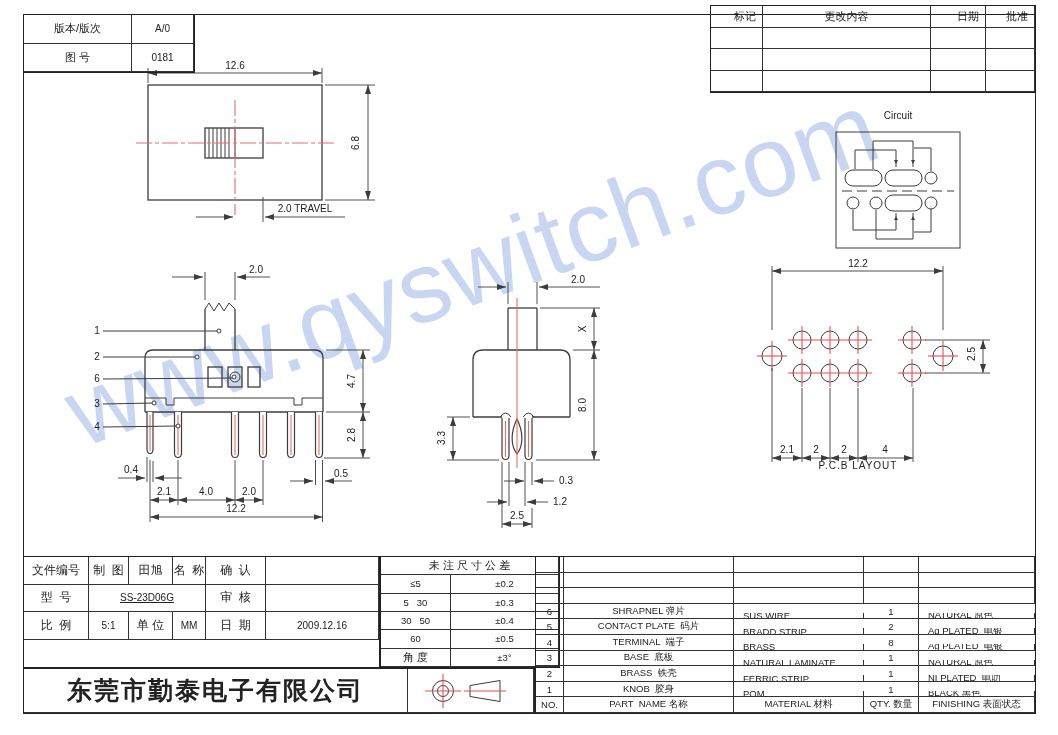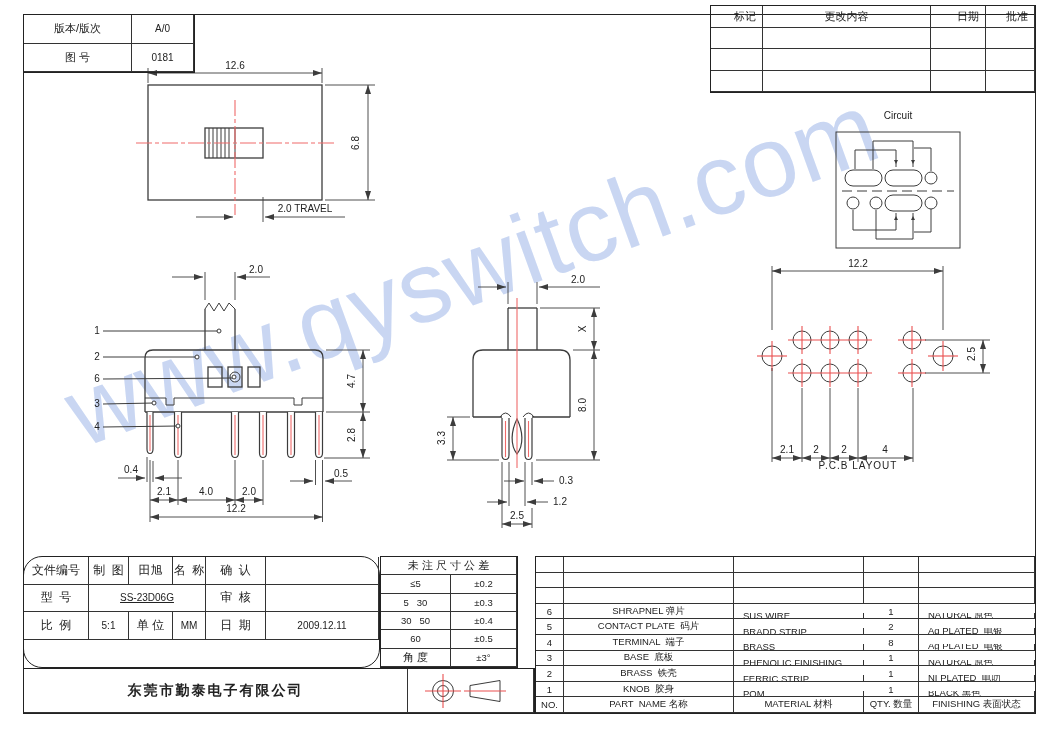--- a/index.html
+++ b/index.html
@@ -10,21 +10,21 @@
   #watermark{position:absolute;left:70px;top:365px;height:100px;line-height:100px;
         font-size:100px;color:#bccdf0;opacity:.8;white-space:nowrap;z-index:1;
         transform:rotate(-20deg);transform-origin:0 50%;letter-spacing:1px;}
   svg#drawing{position:absolute;left:0;top:0;z-index:3;}
   .tbl{position:absolute;display:grid;border:1.5px solid #222;box-sizing:border-box;z-index:4;background:transparent;}
   .c{display:flex;align-items:center;justify-content:center;border-right:1px solid #333;
      border-bottom:1px solid #333;box-sizing:border-box;white-space:pre;overflow:hidden;}
   .l{justify-content:flex-start;padding-left:9px;margin-top:9px;}
   .r{justify-content:flex-end;padding-right:6px;}
   .f11{font-size:11px;} .f12{font-size:12px;} .f10{font-size:10px;} .f9{font-size:9.5px;}
-  #company-name{font-size:14px;font-weight:bold;letter-spacing:2px;}
+  #company-name{font-size:25px;font-weight:bold;letter-spacing:2px;}
   .ol{fill:none;stroke:#3c3c3c;stroke-width:1.3;}
   .tl{fill:none;stroke:#3c3c3c;stroke-width:1;}
   .leg{fill:#fff;stroke:#3c3c3c;stroke-width:1.2;}
   .dl{fill:none;stroke:#3c3c3c;stroke-width:.9;}
   .cl{fill:none;stroke:#ef6a6a;stroke-width:1.1;}
   .clp{fill:none;stroke:#e94f4f;stroke-width:1.1;}
   .dash{stroke-dasharray:16 3 4 3;}
   .dim{font:10px "Liberation Sans","DejaVu Sans",sans-serif;fill:#222;}
   .dot{fill:#fff;stroke:#3c3c3c;stroke-width:1;}
 </style>
@@ -298,40 +298,40 @@
     <div class="c"></div>
       <div class="c"></div>
       <div class="c"></div>
       <div class="c"></div>
     <div class="c"></div>
       <div class="c"></div>
       <div class="c"></div>
       <div class="c"></div>
   </div>
 
-  <div class="tbl" style="left:23px;top:556px;width:357px;height:112px;grid-template-columns:65px 40px 44px 33px 60px 1fr;grid-template-rows:repeat(4,1fr);border-radius:19px;">
+  <div class="tbl" style="left:23px;top:556px;width:357px;height:112px;grid-template-columns:65px 40px 44px 33px 60px 1fr;grid-template-rows:repeat(4,1fr);">
     <div class="c f12">文件编号</div>
     <div class="c f12">制  图</div>
     <div class="c f12">田旭</div>
     <div class="c f12">名  称</div>
     <div class="c f12">确  认</div>
     <div class="c f12"></div>
     <div class="c f12">型  号</div>
     <div class="c f10" style="grid-column:2/5;text-decoration:underline;">SS-23D06G</div>
     <div class="c f12">审  核</div>
     <div class="c f12"></div>
     <div class="c f12">比  例</div>
     <div class="c f10">5:1</div>
     <div class="c f12">单 位</div>
     <div class="c f10">MM</div>
     <div class="c f12">日  期</div>
-    <div class="c f10">2009.12.11</div>
-  </div>
-
-  <div class="tbl" style="left:380px;top:556px;width:138px;height:112px;grid-template-columns:70px 1fr;grid-template-rows:repeat(6,1fr);">
+    <div class="c f10">2009.12.16</div>
+  </div>
+
+  <div class="tbl" style="left:380px;top:556px;width:180px;height:112px;grid-template-columns:70px 1fr;grid-template-rows:repeat(6,1fr);">
     <div class="c f11" style="grid-column:1/3;">未 注 尺 寸 公 差</div>
     <div class="c f9">≤5</div>
     <div class="c f9">±0.2</div>
     <div class="c f9">5   30</div>
     <div class="c f9">±0.3</div>
     <div class="c f9">30   50</div>
     <div class="c f9">±0.4</div>
     <div class="c f9">60</div>
     <div class="c f9">±0.5</div>
     <div class="c f11">角 度</div>
@@ -364,21 +364,21 @@
     <div class="c l">BRADD STRIP</div>
     <div class="c">2</div>
     <div class="c l">Ag PLATED  电银</div>
     <div class="c">4</div>
     <div class="c">TERMINAL  端子</div>
     <div class="c l">BRASS</div>
     <div class="c">8</div>
     <div class="c l">Ag PLATED  电银</div>
     <div class="c">3</div>
     <div class="c">BASE  底板</div>
-    <div class="c l">PHENOLIC FINISHING</div>
+    <div class="c l">NATURAL LAMINATE</div>
     <div class="c">1</div>
     <div class="c l">NATURAL 原色</div>
     <div class="c">2</div>
     <div class="c">BRASS  铁壳</div>
     <div class="c l">FERRIC STRIP</div>
     <div class="c">1</div>
     <div class="c l">NI PLATED  电叻</div>
     <div class="c">1</div>
     <div class="c">KNOB  胶身</div>
     <div class="c l">POM</div>

